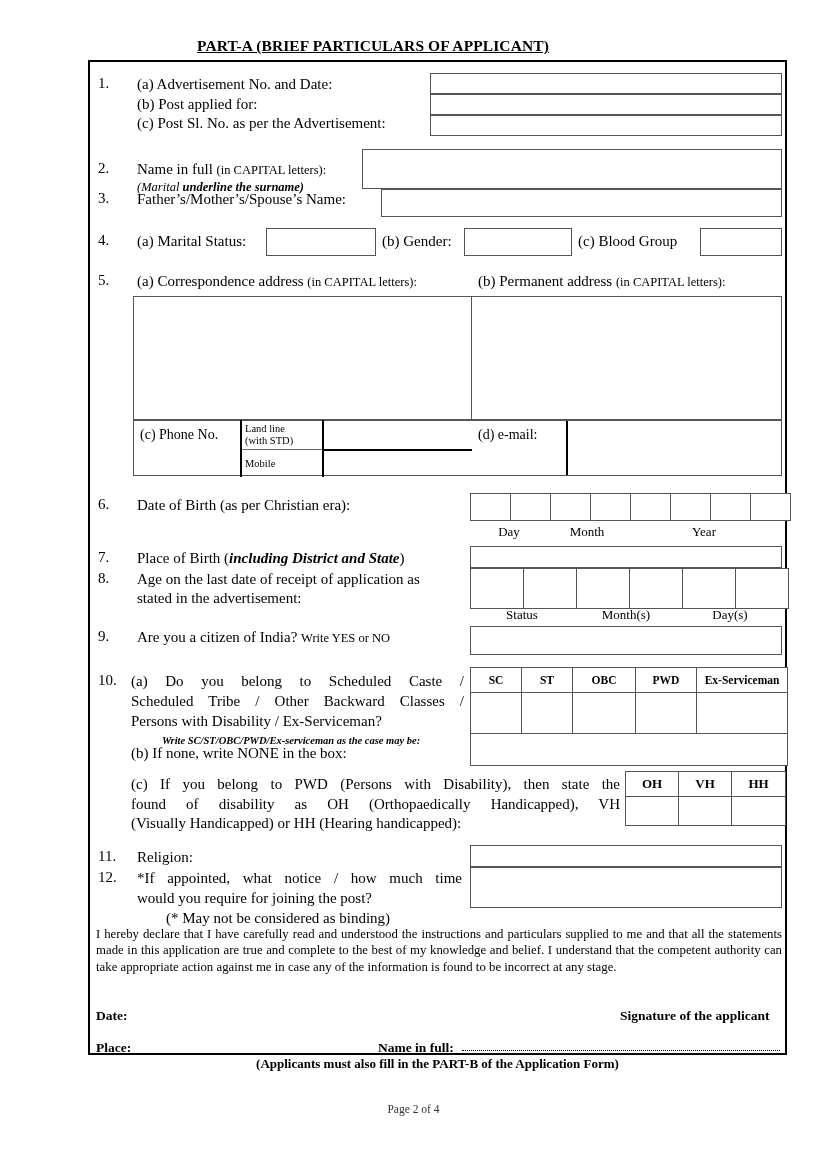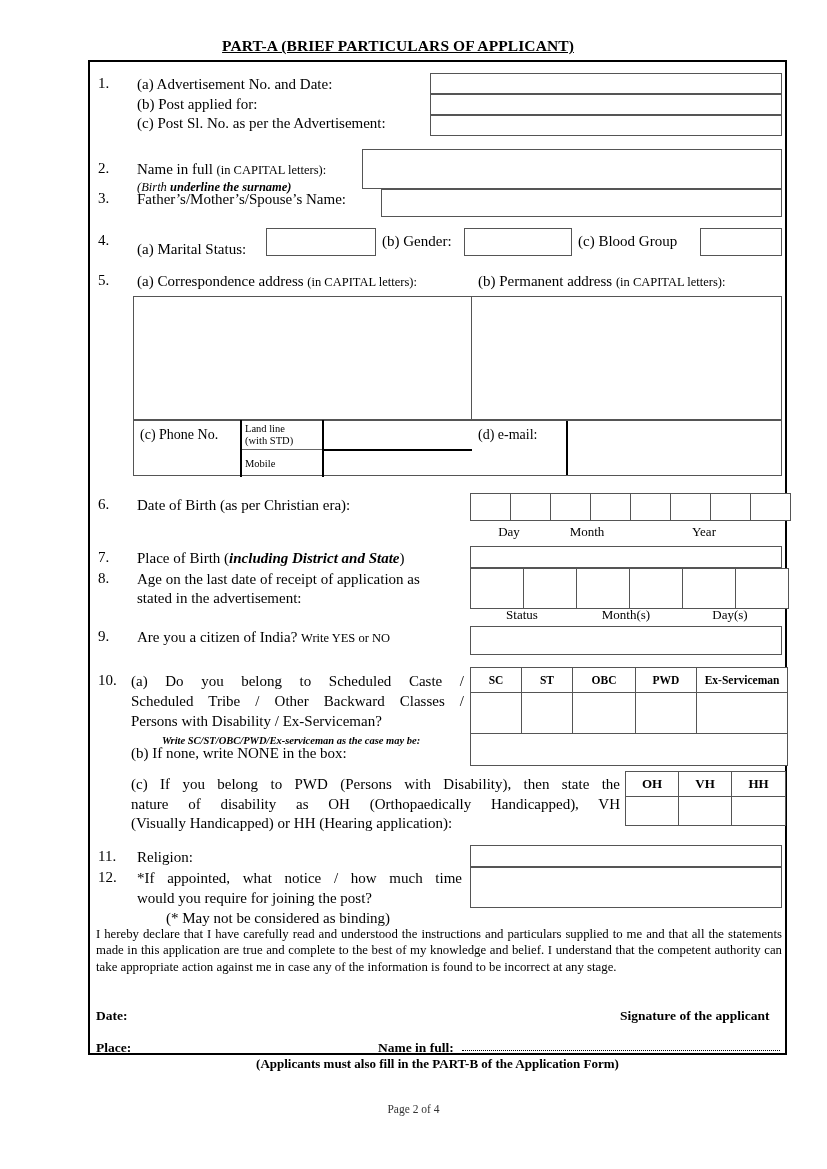--- a/index.html
+++ b/index.html
@@ -25,21 +25,20 @@
   
   .title {
     position: absolute;
     top: 37px;
     left: 0;
     width: 746px;
     text-align: center;
     font-weight: bold;
     font-size: 15.5px;
     letter-spacing: 0.1px;
-    padding-left: 25px;
   }
   .title span {
     text-decoration: underline;
   }
 
   
   .frame {
     position: absolute;
     left: 88px;
     top: 60px;
@@ -170,30 +169,30 @@
   <div class="lbl" style="left:137px; top:75px;">(a) Advertisement No. and Date:</div>
   <div class="lbl" style="left:137px; top:95px;">(b) Post applied for:</div>
   <div class="lbl" style="left:137px; top:114px;">(c) Post Sl. No. as per the Advertisement:</div>
 
   <div class="box" style="left:430px; top:73px; width:352px; height:21px;"></div>
   <div class="box" style="left:430px; top:94px; width:352px; height:21px;"></div>
   <div class="box" style="left:430px; top:115px; width:352px; height:21px;"></div>
 
   <div class="num" style="left:98px; top:160px;">2.</div>
   <div class="lbl" style="left:137px; top:160px;"><span>Name in full</span> <span class="sm">(in CAPITAL letters):</span></div>
-  <div class="lbl sm it" style="left:137px; top:178px;"><span>(Birth </span><span class="bd">underline the surname)</span></div>
+  <div class="lbl sm it" style="left:137px; top:178px;"><span>(Marital </span><span class="bd">underline the surname)</span></div>
 
   <div class="box" style="left:362px; top:149px; width:420px; height:40px;"></div>
 
   <div class="num" style="left:98px; top:190px;">3.</div>
   <div class="lbl" style="left:137px; top:190px;">Father’s/Mother’s/Spouse’s Name:</div>
   <div class="box" style="left:381px; top:189px; width:401px; height:28px;"></div>
 
   <div class="num" style="left:98px; top:232px;">4.</div>
-  <div class="lbl" style="left:137px; top:240px;">(a) Marital Status:</div>
+  <div class="lbl" style="left:137px; top:232px;">(a) Marital Status:</div>
   <div class="box" style="left:266px; top:228px; width:110px; height:28px;"></div>
 
   <div class="lbl" style="left:382px; top:232px;">(b) Gender:</div>
   <div class="box" style="left:464px; top:228px; width:108px; height:28px;"></div>
 
   <div class="lbl" style="left:578px; top:232px;">(c) Blood Group</div>
   <div class="box" style="left:700px; top:228px; width:82px; height:28px;"></div>
 
   <div class="num" style="left:98px; top:272px;">5.</div>
   <div class="lbl" style="left:137px; top:272px;"><span>(a) Correspondence address</span> <span class="sm">(in CAPITAL letters):</span></div>
@@ -301,22 +300,22 @@
       <td></td>
       <td></td>
     </tr>
     <tr>
       <td colspan="5" style="height:31px;"></td>
     </tr>
   </tbody>
     </table>
 
   <div class="lbl just" style="left:131px; top:775px; width:489px;">(c)  If  you  belong  to  PWD  (Persons  with  Disability),  then  state  the</div>
-  <div class="lbl just" style="left:131px; top:795px; width:489px;">nature  of  disability  as  OH  (Orthopaedically  Handicapped),  VH</div>
-  <div class="lbl" style="left:131px; top:814px;">(Visually Handicapped) or HH (Hearing application):</div>
+  <div class="lbl just" style="left:131px; top:795px; width:489px;">found  of  disability  as  OH  (Orthopaedically  Handicapped),  VH</div>
+  <div class="lbl" style="left:131px; top:814px;">(Visually Handicapped) or HH (Hearing handicapped):</div>
 
   <table class="gtab" style="left:625px; top:771px; width:157px;">
     <tbody>
         <tr>
       <td class="hdr" style="width:52px; font-size:13px;">OH</td>
       <td class="hdr" style="width:52px; font-size:13px;">VH</td>
       <td class="hdr" style="width:53px; font-size:13px;">HH</td>
     </tr>
     <tr>
       <td style="height:28px;"></td>

